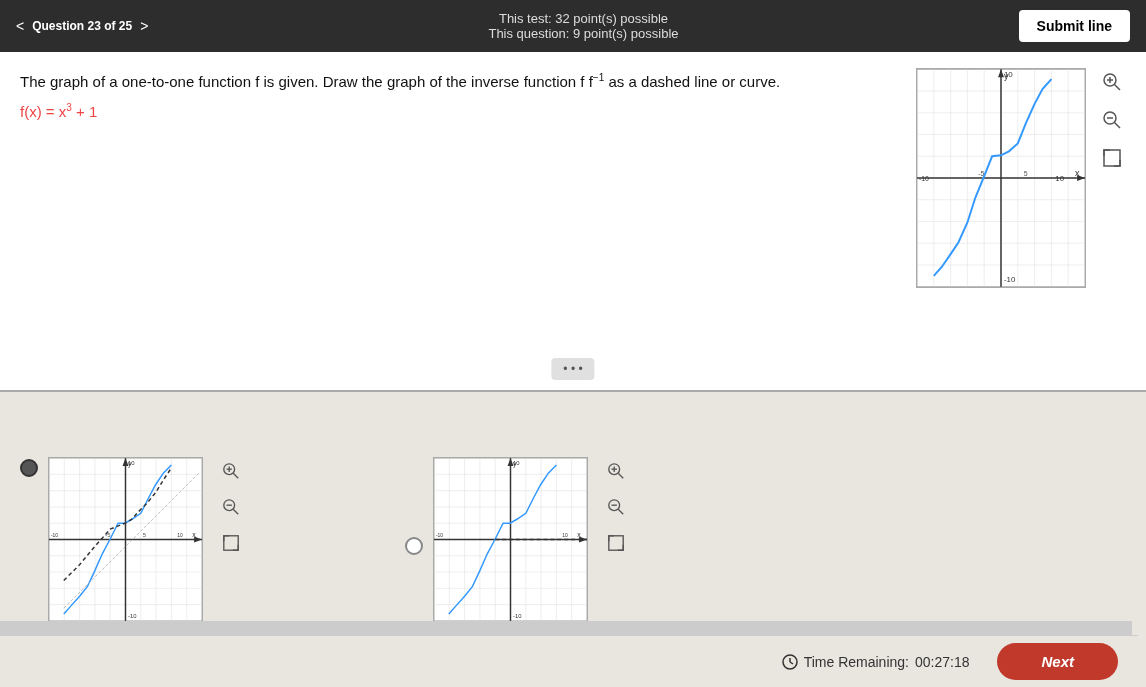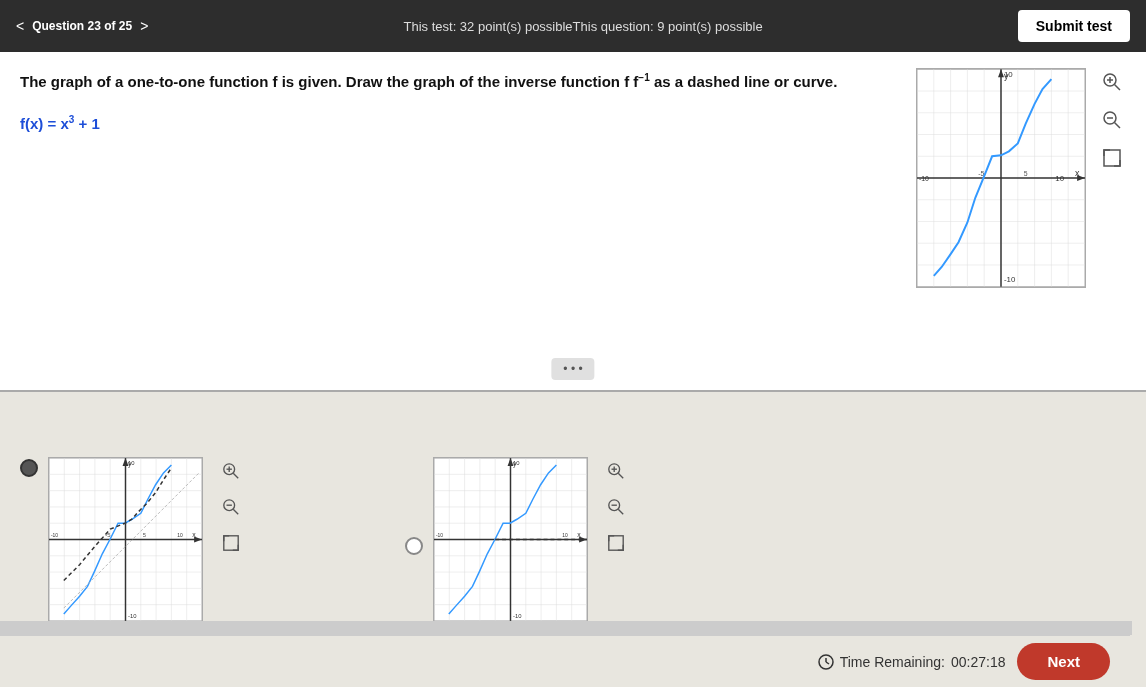--- a/index.html
+++ b/index.html
@@ -24,21 +24,21 @@
     }
     .header-nav {
       display: flex;
       align-items: center;
       gap: 8px;
       font-size: 14px;
     }
     .header-nav span { cursor: pointer; }
     .header-center {
       display: flex;
-      flex-direction: row;
+      flex-direction: column;
       align-items: center;
       font-size: 13px;
       color: #ddd;
     }
     .submit-btn {
       background: white;
       color: black;
       border: none;
       border-radius: 4px;
       padding: 8px 18px;
@@ -51,29 +51,27 @@
     .main {
       background: white;
       height: 340px;
       padding: 18px 20px 12px 20px;
       position: relative;
       border-bottom: 2px solid #aaa;
     }
     .question-text {
       font-size: 15px;
       color: #111;
-      margin-bottom: 20px;
+      margin-bottom: 8px;
       line-height: 1.5;
-      font-weight: bold;
     }
     .function-label {
       font-size: 15px;
-      color: #1d4ed8;
+      color: #ef4444;
       margin-bottom: 4px;
-      font-weight: bold;
     }
 
     
     .graph-container-top {
       position: absolute;
       top: 16px;
       right: 60px;
       width: 170px;
       height: 220px;
       background: white;
@@ -142,46 +140,47 @@
       flex-direction: column;
       gap: 8px;
       margin-left: 4px;
     }
 
     
     .footer {
       position: absolute;
       bottom: 0;
       left: 0;
-      right: 16px;
+      right: 8px;
       height: 52px;
       background: #e8e6df;
       display: flex;
       align-items: center;
       justify-content: flex-end;
       padding: 0 20px;
-      gap: 12px;
+      gap: 28px;
       border-top: 1px solid #ccc;
     }
     .time-remaining {
       font-size: 14px;
       color: #333;
       display: flex;
       align-items: center;
       gap: 6px;
     }
     .next-btn {
       background: #c0392b;
       color: white;
       border: none;
       border-radius: 20px;
-      padding: 10px 30px;
+      padding: 10px 44px;
       font-size: 15px;
       font-weight: bold;
       cursor: pointer;
+      font-style: italic;
     }
 
     
     .graph-svg {
       width: 100%;
       height: 100%;
     }
 
     
     .scrollbar-right {
@@ -228,21 +227,21 @@
 <div class="header">
   <div class="header-nav">
     <span>&lt;</span>
     <span style="font-size:12px;font-weight:bold;color:white;">Question 23 of 25</span>
     <span>&gt;</span>
   </div>
   <div class="header-center">
     <span>This test: 32 point(s) possible</span>
     <span>This question: 9 point(s) possible</span>
   </div>
-  <button class="submit-btn">Submit test</button>
+  <button class="submit-btn">Submit line</button>
 </div>
 
 <div class="scrollbar-right">
   <span class="scroll-arrow">▲</span>
   <div class="scrollbar-thumb"></div>
   <span class="scroll-arrow">▼</span>
 </div>
 
 <div class="main">
   <div class="question-text">

